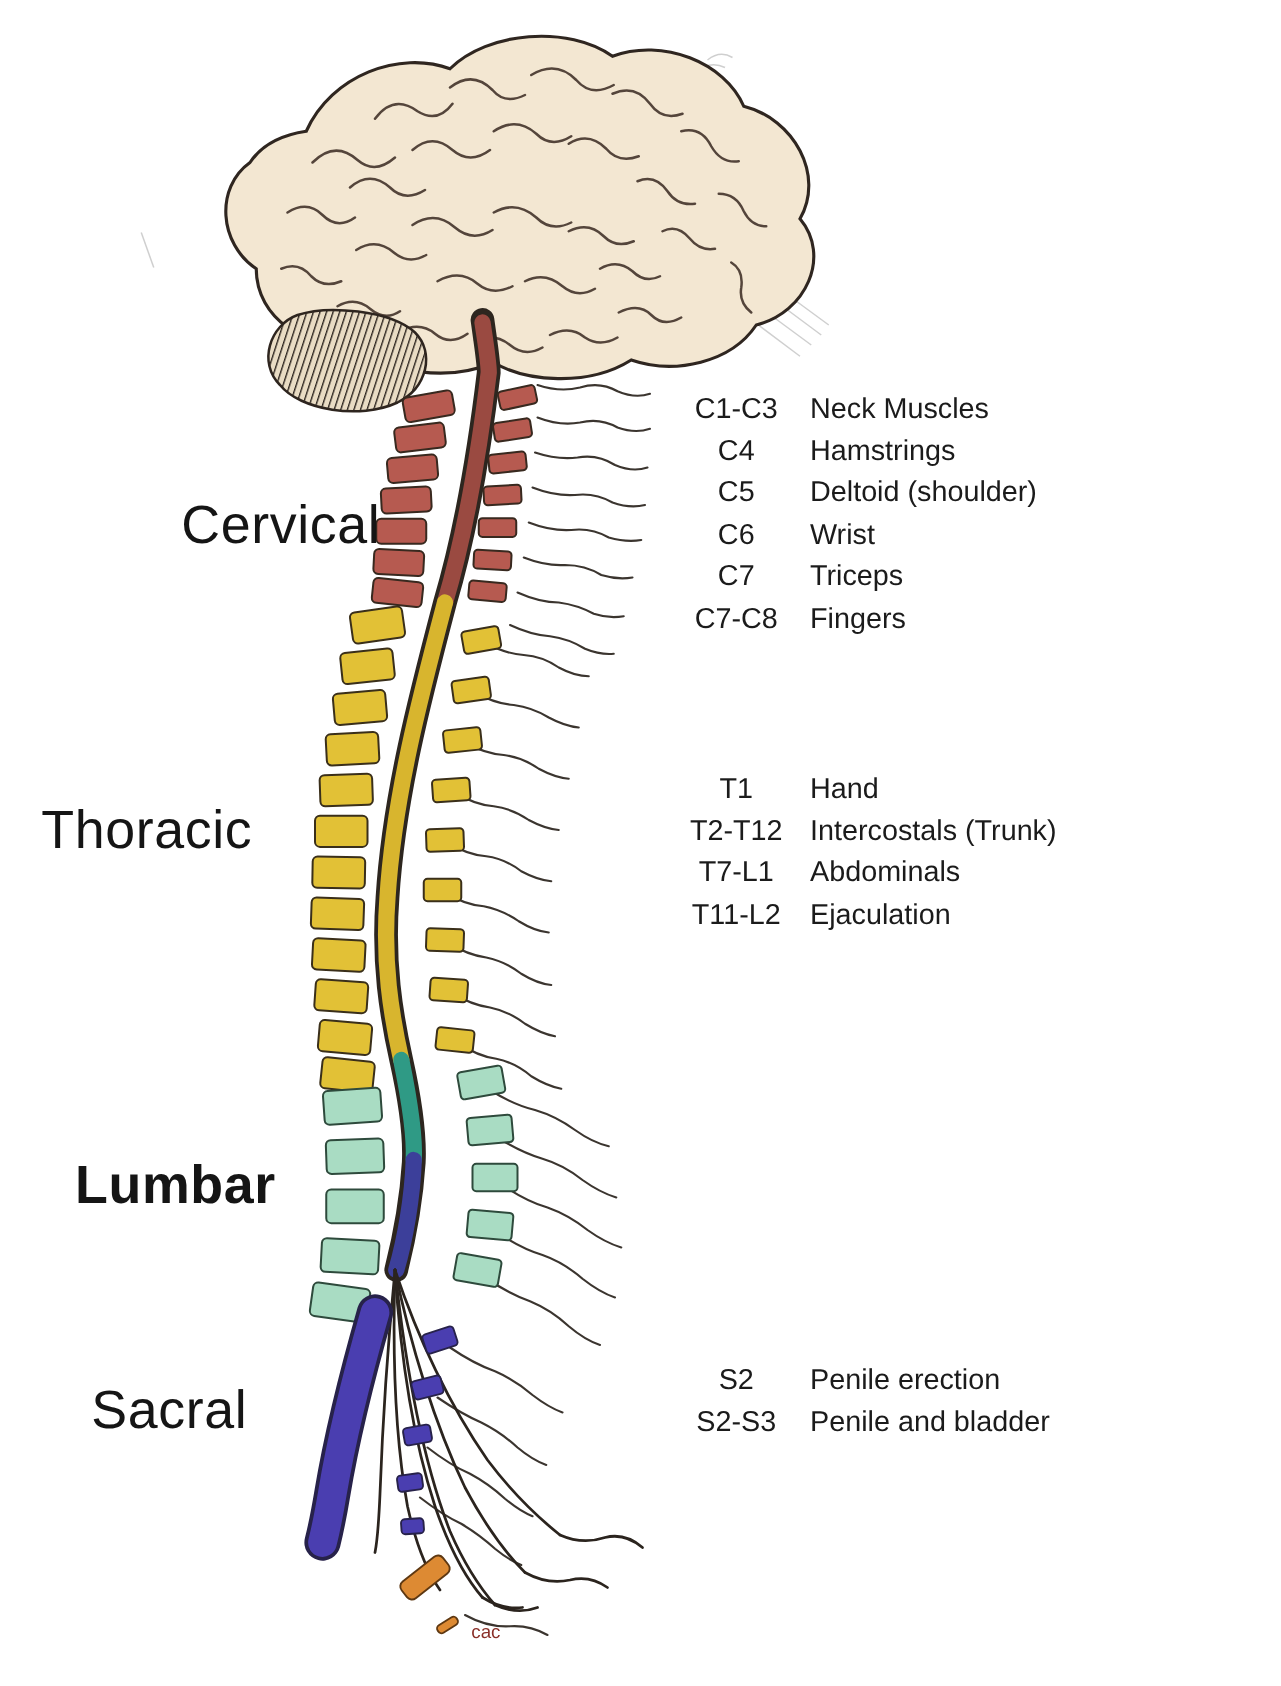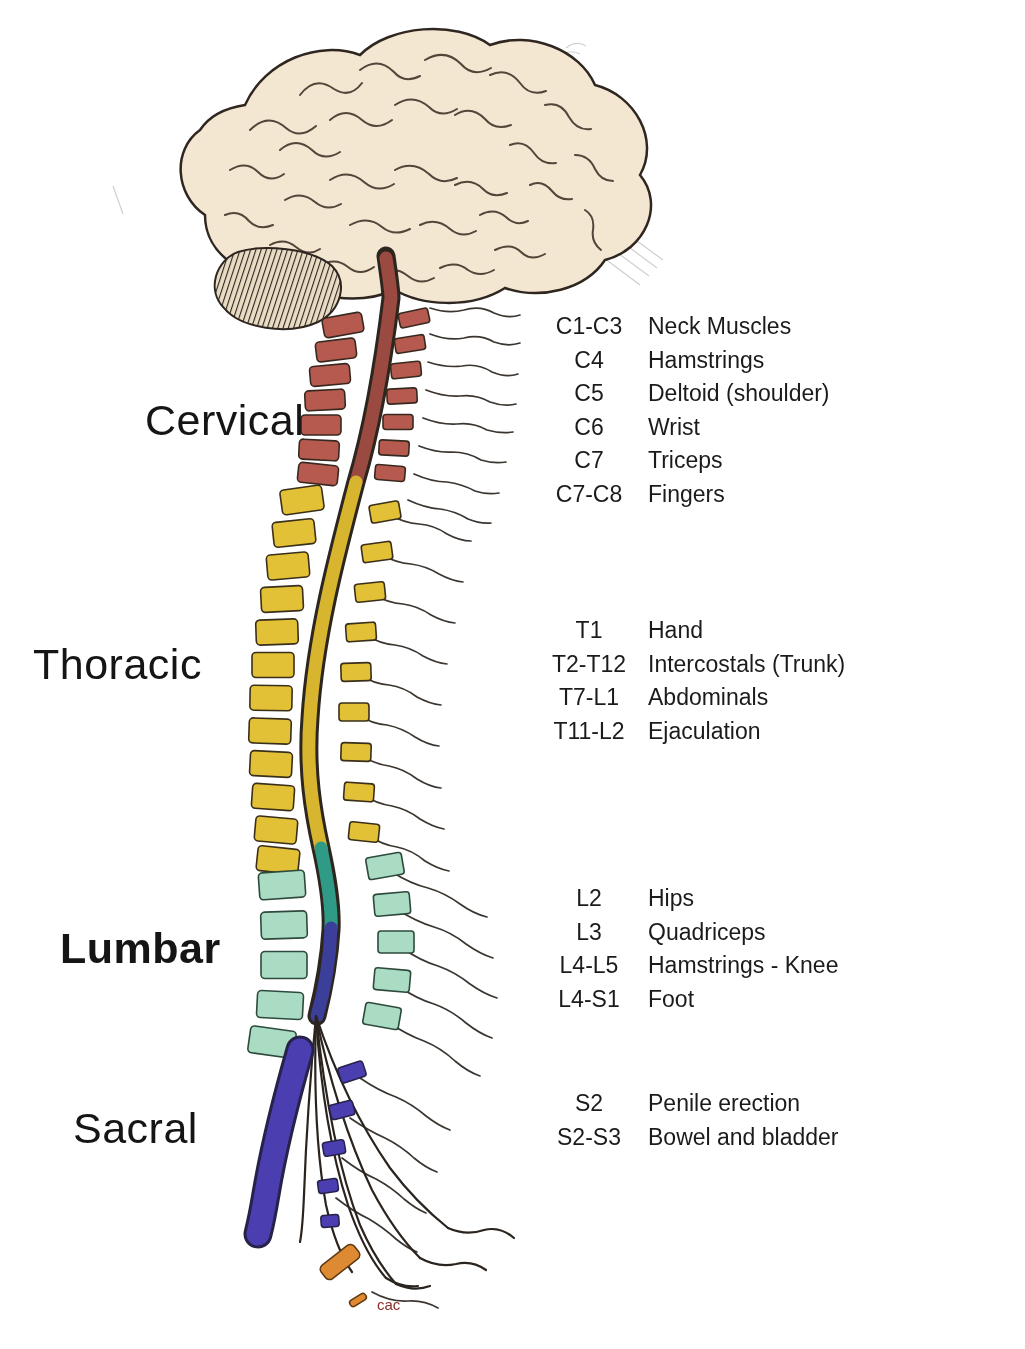--- a/index.html
+++ b/index.html
@@ -256,43 +256,25 @@
     <div class="seg-row">
       <span class="seg-code">T7-L1</span>
       <span class="seg-fn">Abdominals</span>
     </div>
     <div class="seg-row">
       <span class="seg-code">T11-L2</span>
       <span class="seg-fn">Ejaculation</span>
     </div>
   </div>
 
-  <div class="seg-block" style="top:882px;">
-    <div class="seg-row">
-      <span class="seg-code">L2</span>
-      <span class="seg-fn">Hips</span>
-    </div>
-    <div class="seg-row">
-      <span class="seg-code">L3</span>
-      <span class="seg-fn">Quadriceps</span>
-    </div>
-    <div class="seg-row">
-      <span class="seg-code">L4-L5</span>
-      <span class="seg-fn">Hamstrings - Knee</span>
-    </div>
-    <div class="seg-row">
-      <span class="seg-code">L4-S1</span>
-      <span class="seg-fn">Foot</span>
-    </div>
-  </div>
 
   <div class="seg-block" style="top:1087px;">
     <div class="seg-row">
       <span class="seg-code">S2</span>
       <span class="seg-fn">Penile erection</span>
     </div>
     <div class="seg-row">
       <span class="seg-code">S2-S3</span>
-      <span class="seg-fn">Bowel and bladder</span>
+      <span class="seg-fn">Penile and bladder</span>
     </div>
   </div>
 
 </div>
 
 </body></html>

